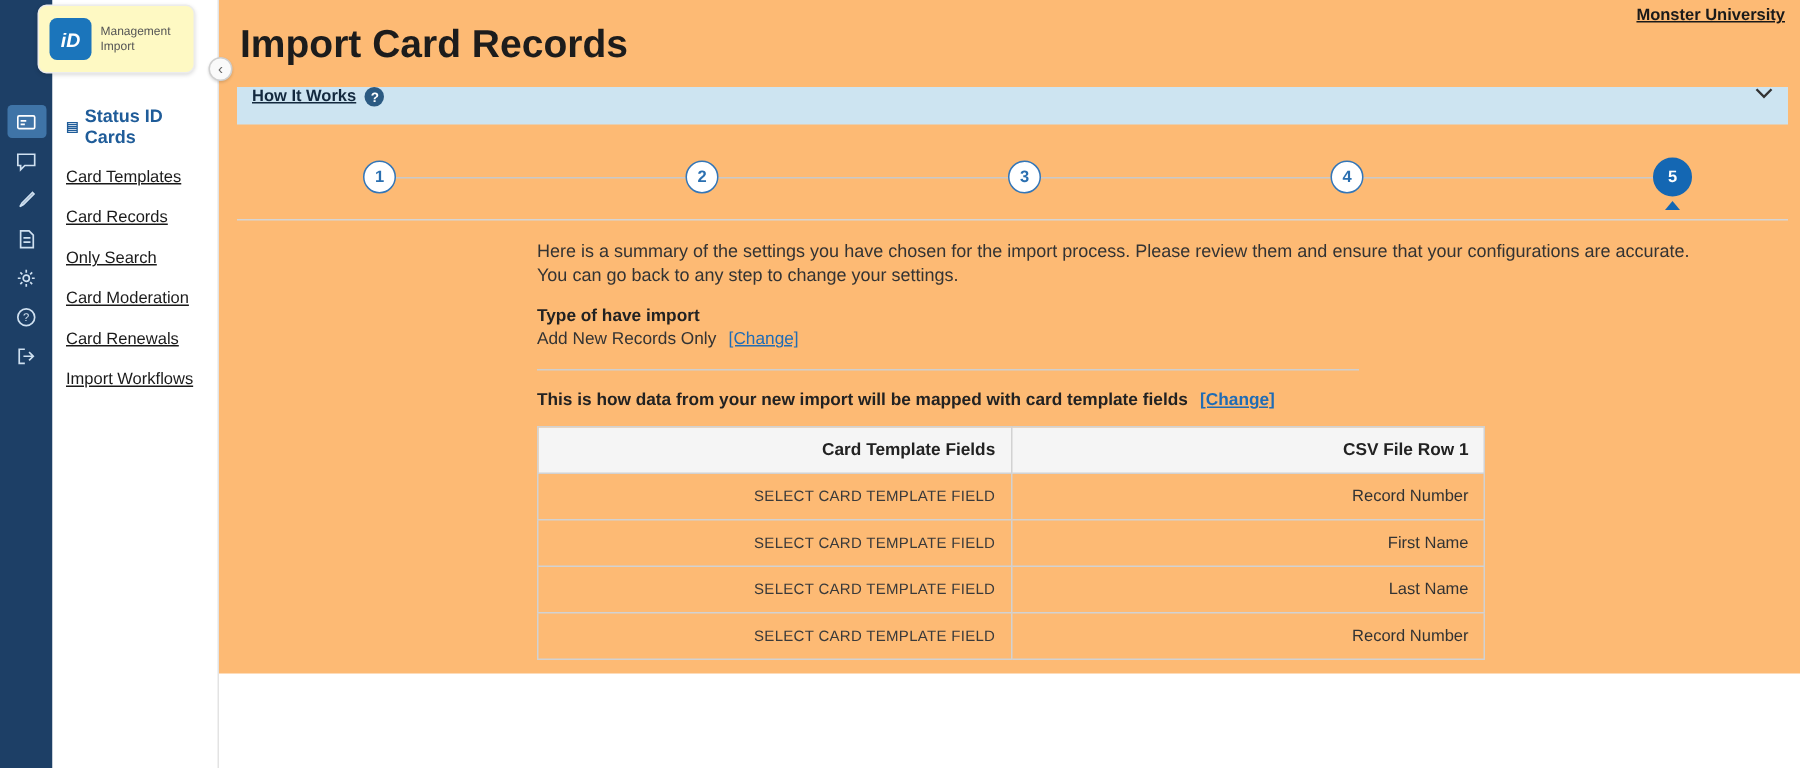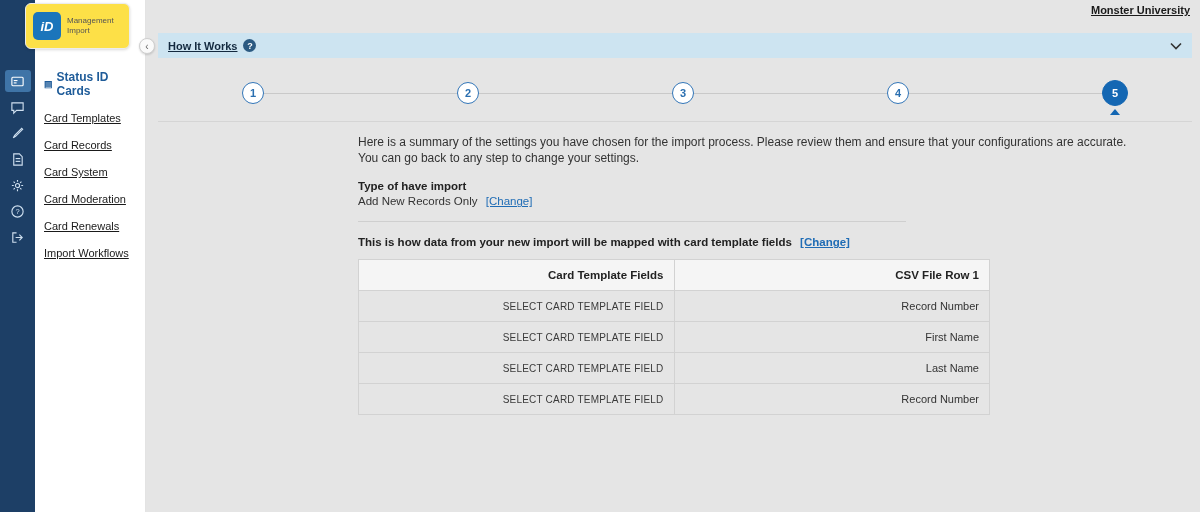--- a/index.html
+++ b/index.html
@@ -20,43 +20,43 @@
   .menu { position:absolute; left:35px; top:0; width:111px; height:512px;
           background:#fff; border-right:1px solid #e3e3e3; padding:70px 0 0 9px; }
   .menu-section-title { font-size:12px; font-weight:bold; color:#1f5c99;
                         margin-bottom:14px; display:flex; align-items:center; gap:4px; }
   .menu-section-title .mini { font-size:9px; color:#1f5c99; }
   .menu a { display:block; font-size:11px; color:#1a1a1a; text-decoration:underline;
             margin-bottom:15px; cursor:pointer; }
 
   
   .logo-card { position:absolute; left:25px; top:3px; width:105px; height:46px;
-               background:#fde047; border:1px solid #ececec; border-radius:6px;
+               background:#fef9c3; border:1px solid #ececec; border-radius:6px;
                box-shadow:0 1px 3px rgba(0,0,0,.15); display:flex; align-items:center;
                padding:0 7px; gap:6px; z-index:5; }
   .logo-mark { width:28px; height:28px; background:#1b75bb; border-radius:5px;
                color:#fff; font-weight:bold; font-size:13px; display:flex;
                align-items:center; justify-content:center; font-style:italic; }
   .logo-text { font-size:8px; color:#555; line-height:1.25; }
 
   
   .collapse-btn { position:absolute; left:139px; top:38px; width:16px; height:16px;
                   border-radius:50%; background:#fafafa; border:1px solid #cfcfcf;
                   box-shadow:0 1px 2px rgba(0,0,0,.15); z-index:6; display:flex;
                   align-items:center; justify-content:center; font-size:10px;
                   color:#666; cursor:pointer; }
 
   
-  .main { position:absolute; left:146px; top:0; right:0; height:512px; background:#e5e5e5; }
+  .main { position:absolute; left:146px; top:0; right:0; height:449px; background:#fdba74; }
   .account-link { position:absolute; top:4px; right:10px; font-size:11px;
                   font-weight:600; color:#1a1a1a; text-decoration:underline; cursor:pointer; }
   .page-title { font-size:26px; font-weight:600; color:#1c1c1c; padding:14px 0 0 14px; }
 
-  .hiw-bar { margin:33px 8px 0 12px; height:25px; background:#cde4f1;
-             display:flex; align-items:center; padding:0 10px; }
+  .hiw-bar { margin:13px 8px 0 12px; height:25px; background:#cde4f1;
+             display:flex; align-items:flex-start; padding:0 10px; }
   .hiw-label { font-size:11px; font-weight:bold; color:#13293f;
                text-decoration:underline; cursor:pointer; }
   .hiw-help { width:13px; height:13px; border-radius:50%; background:#2b5a82;
               color:#fff; font-size:9px; font-weight:bold; display:flex;
               align-items:center; justify-content:center; margin-left:6px; }
   .hiw-chevron { margin-left:auto; cursor:pointer; display:flex; align-items:center; }
 
   .template-box { margin:12px 8px 0 12px; border:1px dotted #b3b3b3;
                   padding:11px 12px; font-size:11.5px; color:#222; }
   .template-box b { font-weight:bold; }
@@ -159,40 +159,41 @@
   </div>
 </div>
 
 <div class="menu">
   <div class="menu-section-title">
     <span class="mini">▤</span>
     <span>Status ID Cards</span>
   </div>
   <a>Card Templates</a>
   <a>Card Records</a>
-  <a>Card System</a>
+  <a>Only Search</a>
   <a>Card Moderation</a>
   <a>Card Renewals</a>
   <a>Import Workflows</a>
 </div>
 
 <div class="logo-card">
   <div class="logo-mark">iD</div>
   <div class="logo-text">
     <div>Management</div>
     <div>Import</div>
   </div>
 </div>
 
 <div class="collapse-btn">
   <span>‹</span>
 </div>
 
 <div class="main">
   <a class="account-link">Monster University</a>
+  <div class="page-title">Import Card Records</div>
 
   <div class="hiw-bar">
     <span class="hiw-label">How It Works</span>
     <span class="hiw-help">?</span>
     <span class="hiw-chevron">
       <svg width="12" height="8" viewBox="0 0 12 8" fill="none" stroke="#333" stroke-width="1.6">
         <polyline points="1,1.5 6,6.5 11,1.5"></polyline>
       </svg>
     </span>
   </div>

